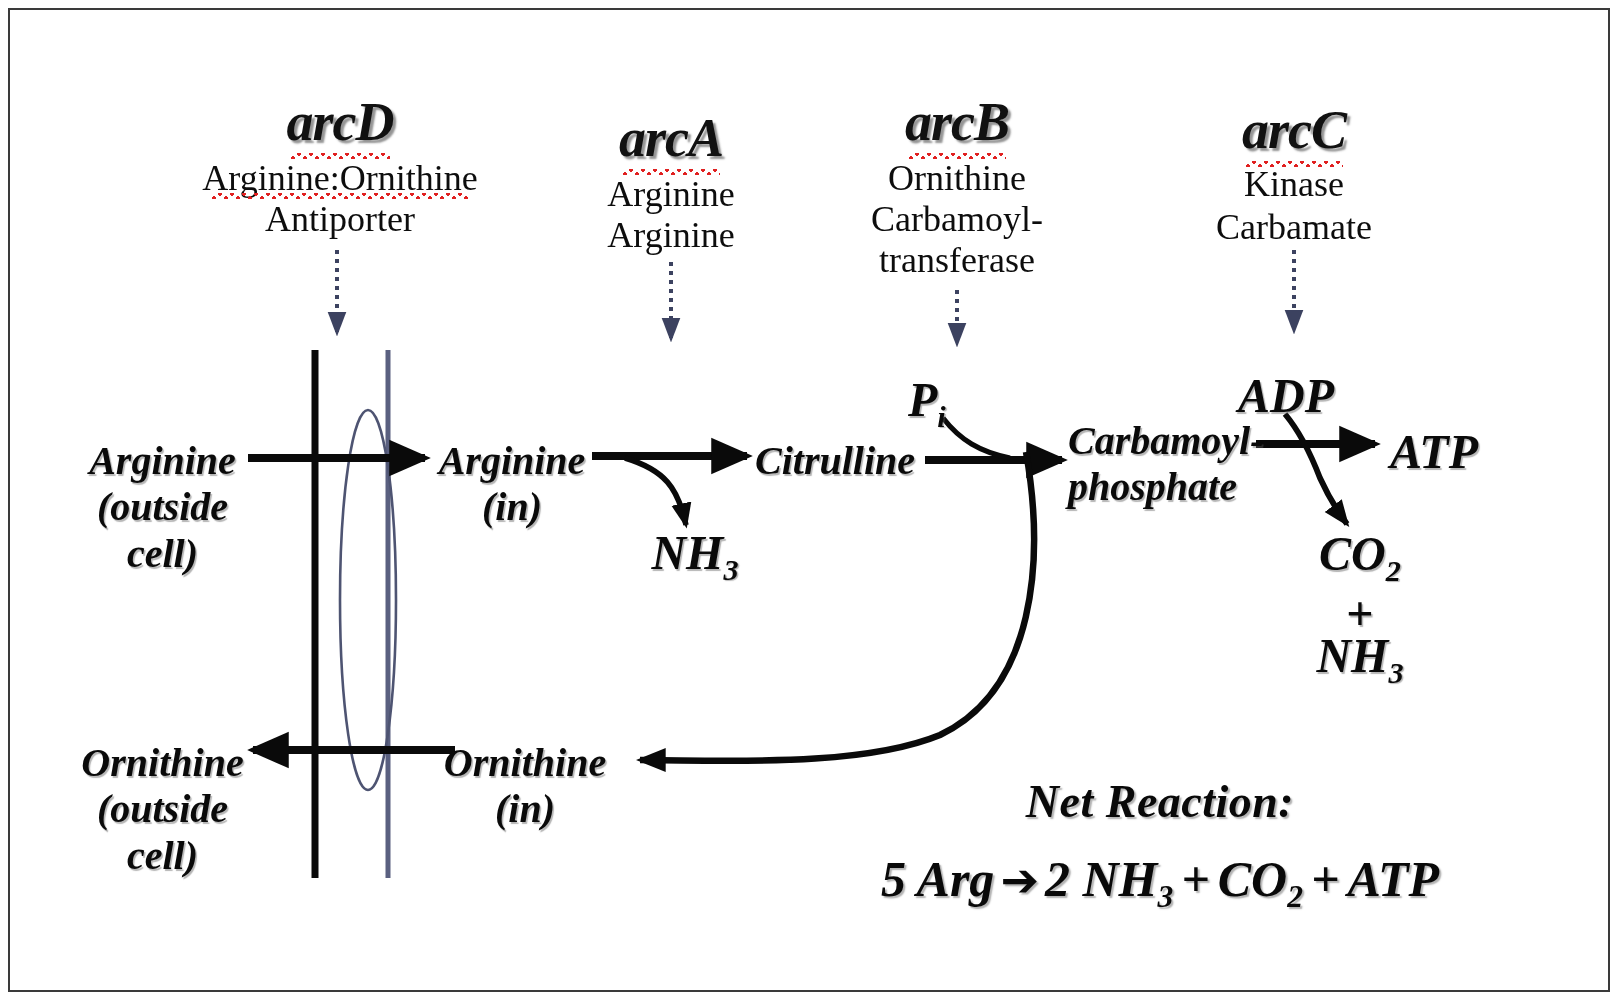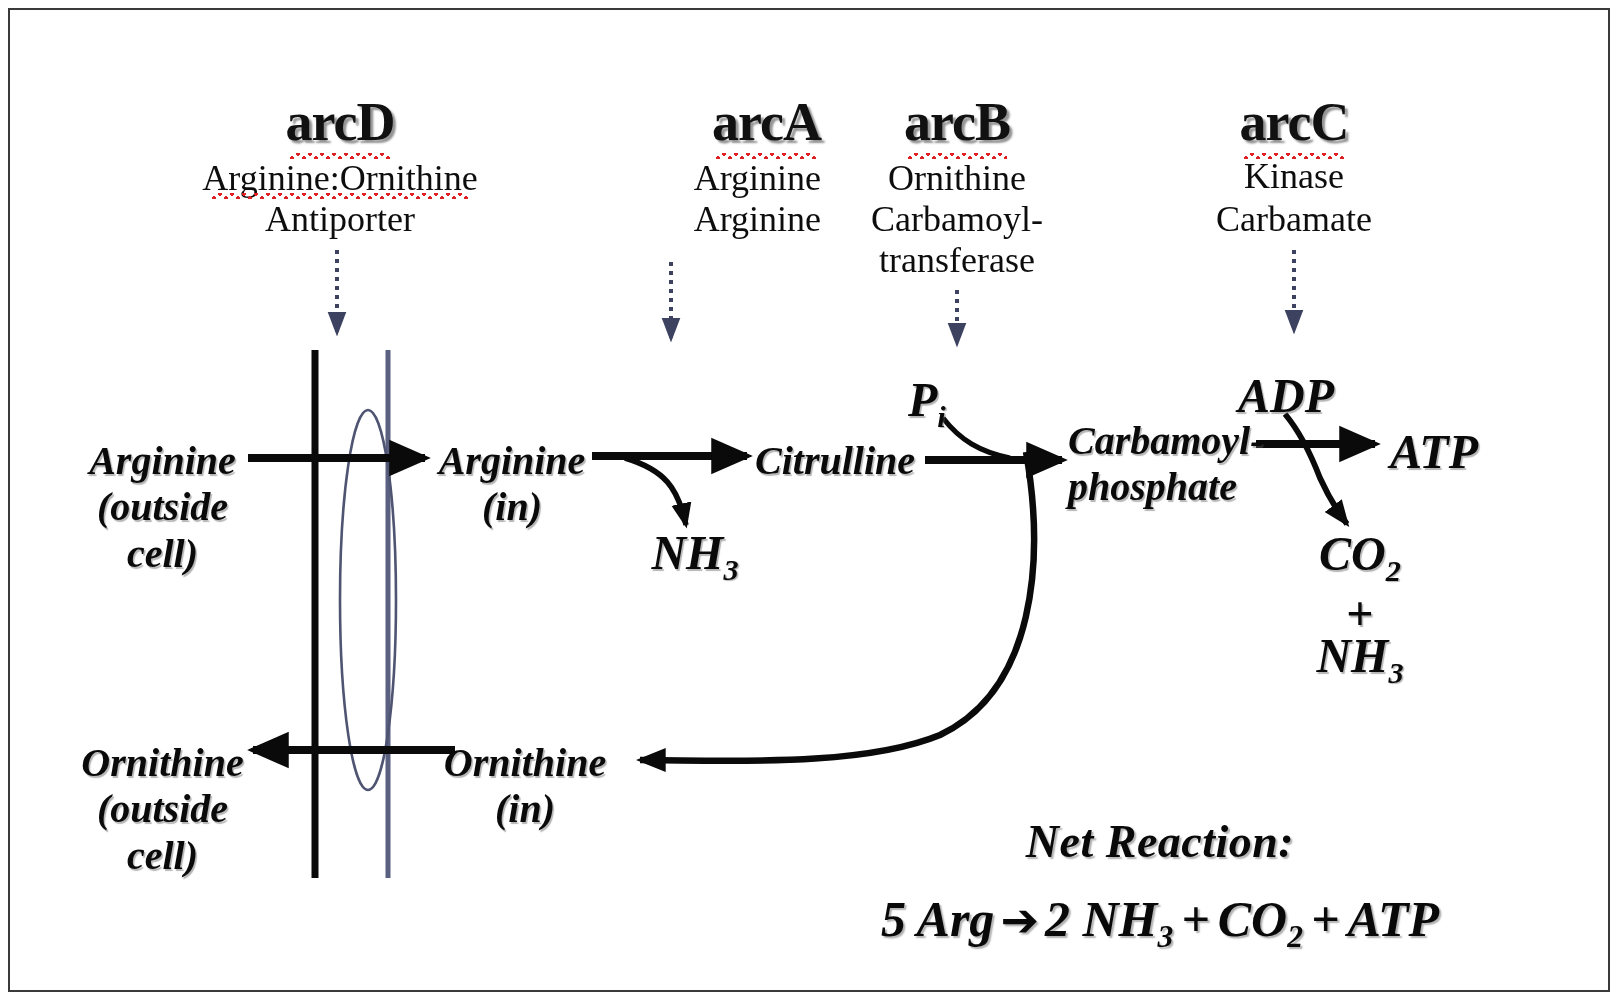--- a/index.html
+++ b/index.html
@@ -34,20 +34,21 @@
   }
 
   
   .enzyme-header {
     position: absolute;
     text-align: center;
     line-height: 1.14;
   }
   .enzyme-gene {
     font-weight: bold;
+    font-style: italic;
     font-size: 54px;
     letter-spacing: -1px;
     color: #111111;
     text-shadow: 3px 3px 2px rgba(60,60,60,0.55);
     display: inline-block;
     position: relative;
     padding-bottom: 2px;
   }
   .squiggle {
     position: absolute;
@@ -170,38 +171,38 @@
   <div class="enzyme-header" style="left:135px; top:92px; width:410px;">
     <div>
       <span class="enzyme-gene">arcD<span class="squiggle"></span></span>
     </div>
     <div style="margin-top:2px;">
       <span class="enzyme-desc-line spelled">Arginine:Ornithine<span class="squiggle"></span></span>
     </div>
     <div class="enzyme-desc-line">Antiporter</div>
   </div>
 
-  <div class="enzyme-header" style="left:521px; top:92px; width:300px;text-align:right;">
+  <div class="enzyme-header" style="left:521px; top:108px; width:300px;">
     <div>
       <span class="enzyme-gene">arcA<span class="squiggle"></span></span>
     </div>
     <div class="enzyme-desc-line" style="margin-top:2px;">Arginine</div>
     <div class="enzyme-desc-line">Arginine</div>
   </div>
 
   <div class="enzyme-header" style="left:807px; top:92px; width:300px;">
     <div>
       <span class="enzyme-gene">arcB<span class="squiggle"></span></span>
     </div>
     <div class="enzyme-desc-line" style="margin-top:2px;">Ornithine</div>
     <div class="enzyme-desc-line">Carbamoyl-</div>
     <div class="enzyme-desc-line">transferase</div>
   </div>
 
-  <div class="enzyme-header" style="left:1144px; top:92px; width:300px;">
+  <div class="enzyme-header" style="left:1144px; top:100px; width:300px;">
     <div>
       <span class="enzyme-gene">arcC<span class="squiggle"></span></span>
     </div>
     <div class="enzyme-desc-line">Kinase</div>
     <div class="enzyme-desc-line" style="margin-top:2px;">Carbamate</div>
   </div>
 
   <div class="metabolite m-big ctr" style="left:30px; top:438px; width:265px;">
     <span class="ln">Arginine</span>
     <span class="ln">(outside</span>
@@ -254,18 +255,18 @@
     <span class="ln">Ornithine</span>
     <span class="ln">(in)</span>
   </div>
 
   <div class="metabolite m-big ctr" style="left:30px; top:740px; width:265px;">
     <span class="ln">Ornithine</span>
     <span class="ln">(outside</span>
     <span class="ln">cell)</span>
   </div>
 
-  <div id="net-reaction" style="left:780px; top:775px; width:760px;margin-top:40px;">
+  <div id="net-reaction" style="left:780px; top:775px; width:760px;">
     <span class="nr-title">Net Reaction:</span>
     <span class="nr-eq"><span>5 Arg</span><span class="arrowglyph">➔</span><span>2 NH</span><span class="sub">3</span><span style="margin:0 8px;">+</span><span>CO</span><span class="sub">2</span><span style="margin:0 8px;">+</span><span>ATP</span></span>
   </div>
 
 </div>
 
 </body></html>

